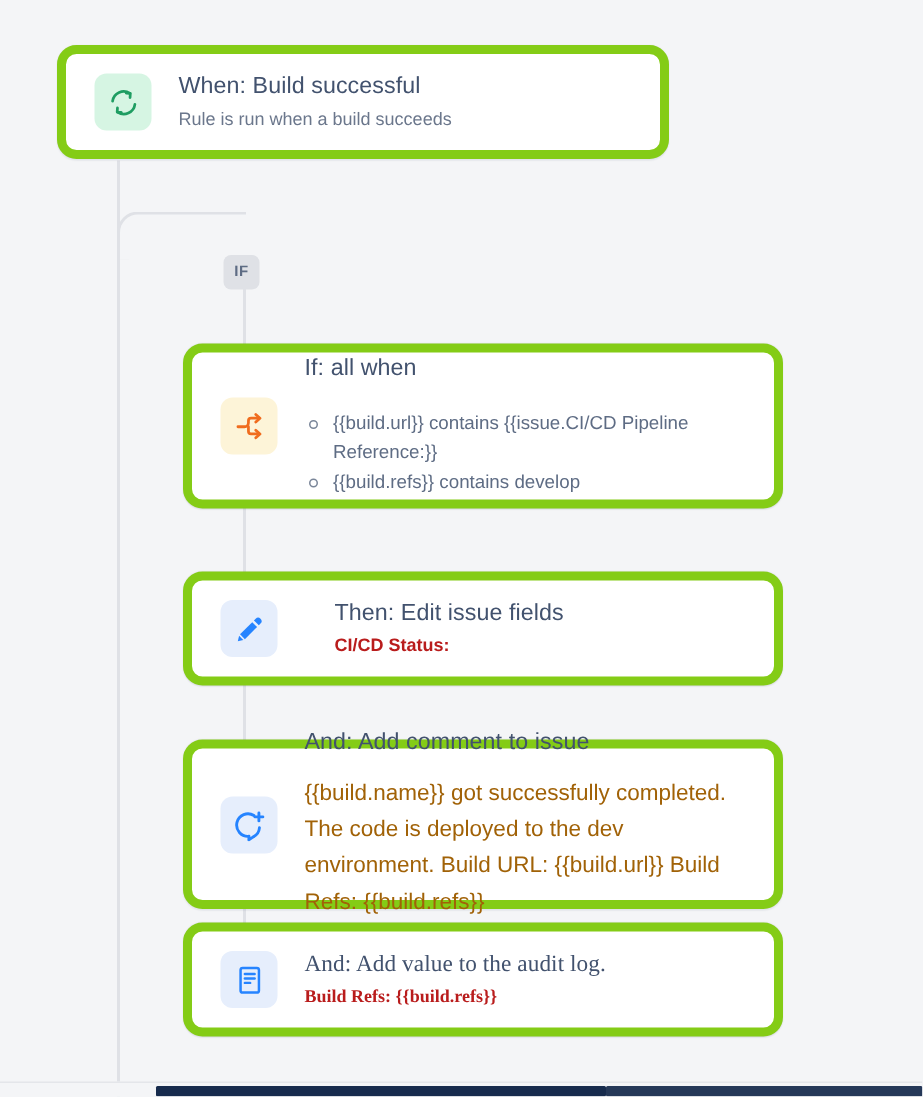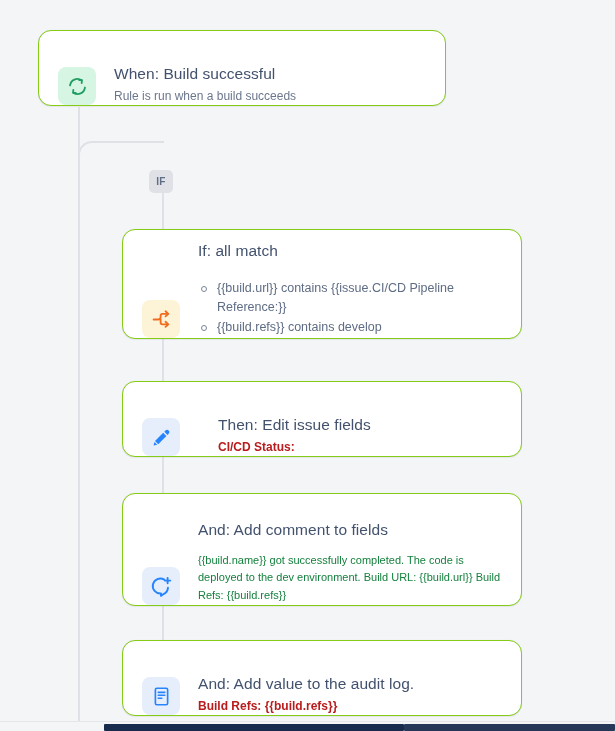--- a/index.html
+++ b/index.html
@@ -54,25 +54,25 @@
     font-weight: 600;
     letter-spacing: .4px;
     color: #5e6c84;
     z-index: 4;
   }
 
   
   .card {
     position: absolute;
     background: #ffffff;
-    border: 1px solid #84cc16;
+    border: 6px solid #84cc16;
     border-radius: 13px;
     box-shadow: 0 1px 1px rgba(9,30,66,0.06), 0 0 1px rgba(9,30,66,0.08);
     display: flex;
-    align-items: flex-end;
+    align-items: center;
     z-index: 3;
     padding: 0 20px 0 19px;
   }
 
   .card-icon {
     flex: 0 0 auto;
     width: 38px;
     height: 38px;
     border-radius: 8px;
     display: flex;
@@ -118,22 +118,22 @@
     position: absolute;
     left: 3px;
     top: 7px;
     width: 4px;
     height: 4px;
     border: 1px solid #7a8699;
     border-radius: 50%;
   }
 
   .comment-text {
-    font-size: 11px;
-    color: #15803d;
+    font-size: 15px;
+    color: #a16207;
     line-height: 1.62;
     margin-top: 11px;
   }
 
   
   .hscroll-track {
     position: absolute;
     left: 0;
     bottom: 0;
     width: 615px;
@@ -198,21 +198,21 @@
   <div class="card" style="left:122px; top:229px; width:400px; height:110px;">
     <div class="card-icon icon-yellow">
       <svg width="21" height="21" viewBox="0 0 24 24" fill="none" stroke="#f06c1e" stroke-width="2.1" stroke-linecap="round" stroke-linejoin="round">
         <path d="M3 12h5a3 3 0 0 0 3-3V7.5a2 2 0 0 1 2-2h6"></path>
         <polyline points="16.6,2.6 19.8,5.5 16.6,8.4"></polyline>
         <path d="M11 12v3.5a2 2 0 0 0 2 2h6"></path>
         <polyline points="16.6,14.6 19.8,17.5 16.6,20.4"></polyline>
       </svg>
     </div>
     <div class="card-body">
-      <div class="card-title">If: all match</div>
+      <div class="card-title">If: all when</div>
       <ul class="cond-list">
         <li>{{build.url}} contains {{issue.CI/CD Pipeline Reference:}}</li>
         <li>{{build.refs}} contains develop</li>
       </ul>
     </div>
   </div>
 
   <div class="card" style="left:122px; top:381px; width:400px; height:76px;gap:20px;">
     <div class="card-icon icon-blue">
       <svg width="21" height="21" viewBox="0 0 24 24" fill="#2684ff">
@@ -229,26 +229,26 @@
 
   <div class="card" style="left:122px; top:493px; width:400px; height:113px;">
     <div class="card-icon icon-blue">
       <svg width="22" height="22" viewBox="0 0 24 24" fill="none" stroke="#2684ff" stroke-width="2.1" stroke-linecap="round" stroke-linejoin="round">
         <path d="M15.6 5.1A8.2 8.2 0 1 0 12 20.2l-0.1 2.6 2.9-2.0A8.2 8.2 0 0 0 19.6 14"></path>
         <line x1="19.2" y1="3.2" x2="19.2" y2="9.0"></line>
         <line x1="16.3" y1="6.1" x2="22.1" y2="6.1"></line>
       </svg>
     </div>
     <div class="card-body">
-      <div class="card-title">And: Add comment to fields</div>
+      <div class="card-title">And: Add comment to issue</div>
       <div class="comment-text">{{build.name}} got successfully completed. The code is deployed to the dev environment. Build URL: {{build.url}} Build Refs: {{build.refs}}</div>
     </div>
   </div>
 
-  <div class="card" style="left:122px; top:640px; width:400px; height:76px;">
+  <div class="card" style="left:122px; top:615px; width:400px; height:76px;font-family:Liberation Serif, serif;">
     <div class="card-icon icon-blue">
       <svg width="21" height="21" viewBox="0 0 24 24" fill="none" stroke="#2684ff" stroke-width="1.9" stroke-linecap="round" stroke-linejoin="round">
         <rect x="5" y="2.6" width="14" height="18.8" rx="1.6"></rect>
         <line x1="8.3" y1="7.2" x2="15.7" y2="7.2"></line>
         <line x1="8.3" y1="10.6" x2="15.7" y2="10.6"></line>
         <line x1="8.3" y1="14.0" x2="12.3" y2="14.0"></line>
       </svg>
     </div>
     <div class="card-body">
       <div class="card-title">And: Add value to the audit log.</div>

